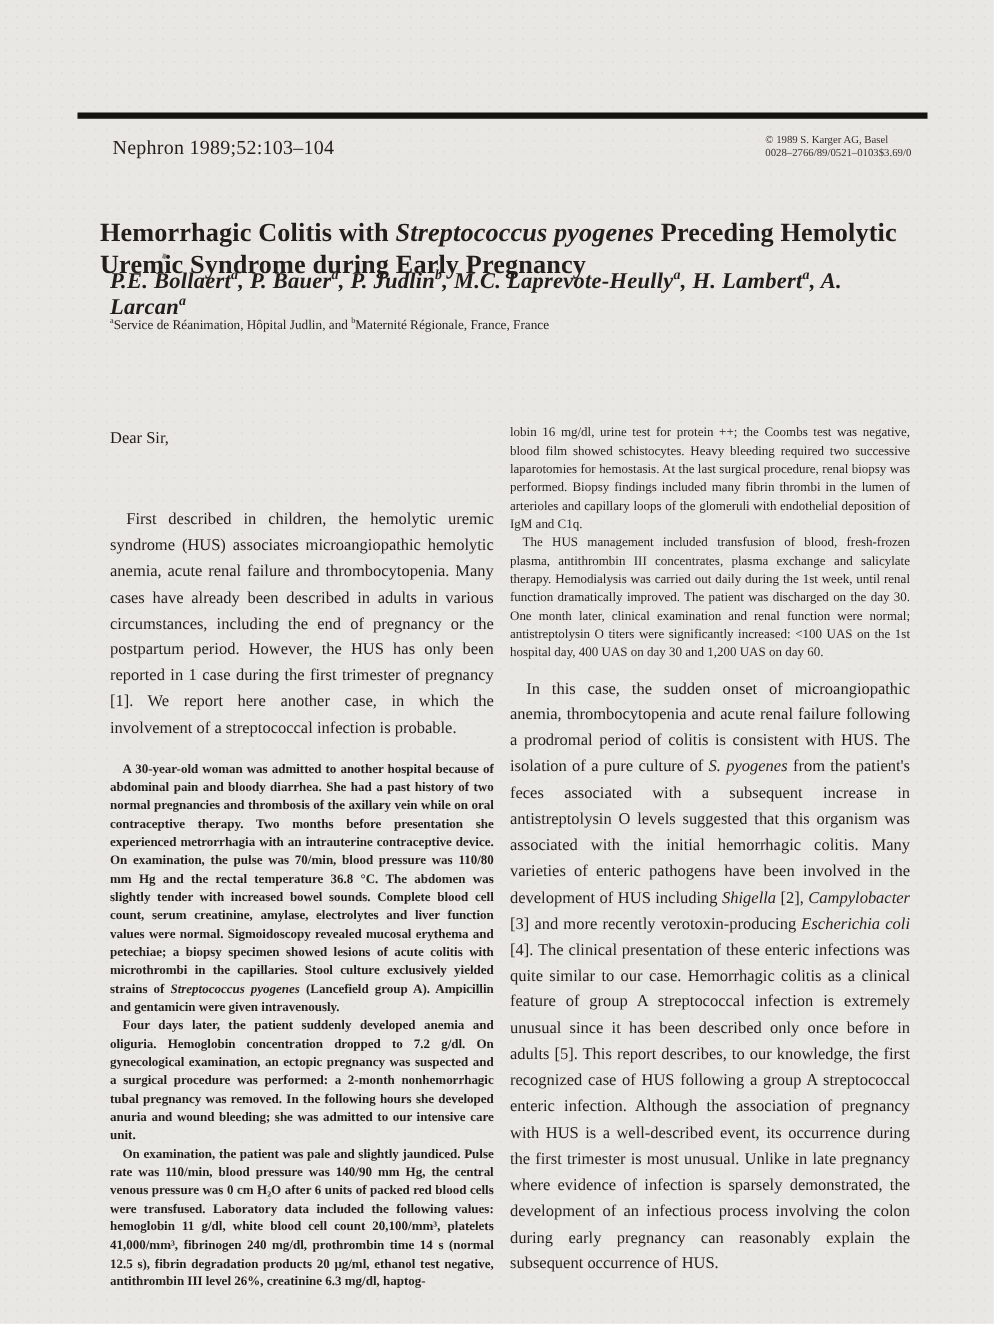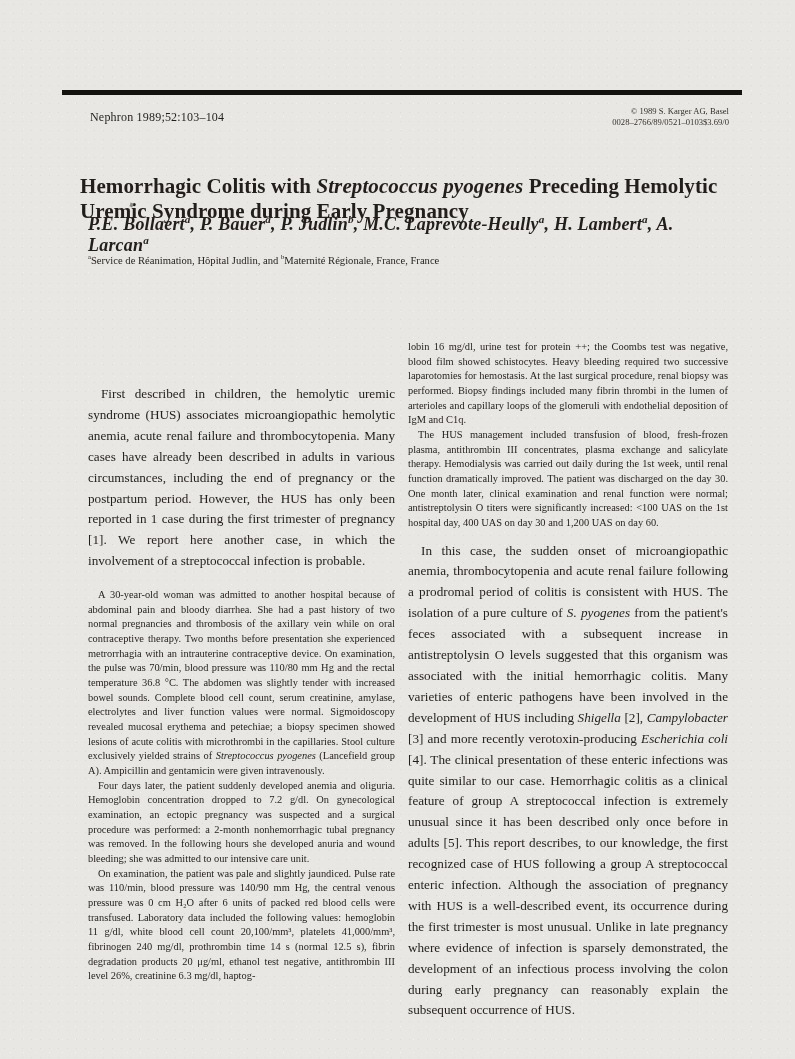--- a/index.html
+++ b/index.html
@@ -21,28 +21,28 @@
   }
   .rule {
     position: absolute;
     left: 62px; top: 90px;
     width: 680px; height: 5px;
     background: #15130f;
   }
   .hdr-left {
     position: absolute;
     left: 90px; top: 110px;
-    font-size: 12px;
+    font-size: 16px;
     letter-spacing: 0.2px;
     font-family: Liberation Serif, serif;
   }
   .hdr-right {
     position: absolute;
     right: 66px; top: 106px;
-    text-align: right;
+    text-align: left;
     font-size: 8.6px;
     line-height: 11px;
     color: #35312c;
   }
   .title {
     position: absolute;
     left: 80px; top: 160px;
     width: 645px;
     font-size: 21px;
     font-weight: bold;
@@ -82,21 +82,21 @@
   }
   .sm {
     font-size: 10.4px;
     line-height: 14.65px;
     text-align: justify;
   }
   .salutation { margin-bottom: 21px; text-align: left; }
   .intro { margin-bottom: 16px; margin-top: 44px; }
   .indent { text-indent: 13px; }
   .indent-sm { text-indent: 10px; }
-  .case-block { margin-top: 2px; }
+  .case-block { margin-top: 2px; font-weight: bold; }
   .discussion { margin-top: 10px; }
   .speck {
     position: absolute;
     left: 130px; top: 203px;
     width: 3px; height: 4px;
     background: #8d8a84;
     transform: rotate(20deg);
   }
 </style>
 </head>
@@ -117,20 +117,21 @@
 
   <div class="speck"></div>
 
   <div class="authors"><span>P.E. Bollaert</span><span class="sup">a</span><span>, P. Bauer</span><span class="sup">a</span><span>, P. Judlin</span><span class="sup">b</span><span>, M.C. Laprevote-Heully</span><span class="sup">a</span><span>, H. Lambert</span><span class="sup">a</span><span>, A. Larcan</span><span class="sup">a</span></div>
 
   <div class="affil"><span class="sup">a</span><span>Service de Réanimation, Hôpital Judlin, and </span><span class="sup">b</span><span>Maternité Régionale, France, France</span></div>
 
   <div class="cols">
 
     <div class="col-l">
+      <p class="reg salutation">Dear Sir,</p>
       <p class="reg intro indent">First described in children, the hemolytic uremic syndrome (HUS) associates microangiopathic hemolytic anemia, acute renal failure and thrombocytopenia. Many cases have already been described in adults in various circumstances, including the end of pregnancy or the postpartum period. However, the HUS has only been reported in 1 case during the first trimester of pregnancy [1]. We report here another case, in which the involvement of a streptococcal infection is probable.</p>
       <div class="case-block">
         <p class="sm indent-sm"><span>A 30-year-old woman was admitted to another hospital because of abdominal pain and bloody diarrhea. She had a past history of two normal pregnancies and thrombosis of the axillary vein while on oral contraceptive therapy. Two months before presentation she experienced metrorrhagia with an intrauterine contraceptive device. On examination, the pulse was 70/min, blood pressure was 110/80 mm Hg and the rectal temperature 36.8 °C. The abdomen was slightly tender with increased bowel sounds. Complete blood cell count, serum creatinine, amylase, electrolytes and liver function values were normal. Sigmoidoscopy revealed mucosal erythema and petechiae; a biopsy specimen showed lesions of acute colitis with microthrombi in the capillaries. Stool culture exclusively yielded strains of </span><span style="font-style: italic;">Streptococcus pyogenes</span><span> (Lancefield group A). Ampicillin and gentamicin were given intravenously.</span></p>
         <p class="sm indent-sm"><span>Four days later, the patient suddenly developed anemia and oliguria. Hemoglobin concentration dropped to 7.2 g/dl. On gynecological examination, an ectopic pregnancy was suspected and a surgical procedure was performed: a 2-month nonhemorrhagic tubal pregnancy was removed. In the following hours she developed anuria and wound bleeding; she was admitted to our intensive care unit.</span></p>
         <p class="sm indent-sm"><span>On examination, the patient was pale and slightly jaundiced. Pulse rate was 110/min, blood pressure was 140/90 mm Hg, the central venous pressure was 0 cm H₂O after 6 units of packed red blood cells were transfused. Laboratory data included the following values: hemoglobin 11 g/dl, white blood cell count 20,100/mm³, platelets 41,000/mm³, fibrinogen 240 mg/dl, prothrombin time 14 s (normal 12.5 s), fibrin degradation products 20 μg/ml, ethanol test negative, antithrombin III level 26%, creatinine 6.3 mg/dl, haptog-</span></p>
       </div>
     </div>
 
     <div class="col-r">
       <p class="sm"><span>lobin 16 mg/dl, urine test for protein ++; the Coombs test was negative, blood film showed schistocytes. Heavy bleeding required two successive laparotomies for hemostasis. At the last surgical procedure, renal biopsy was performed. Biopsy findings included many fibrin thrombi in the lumen of arterioles and capillary loops of the glomeruli with endothelial deposition of IgM and C1q.</span></p>

